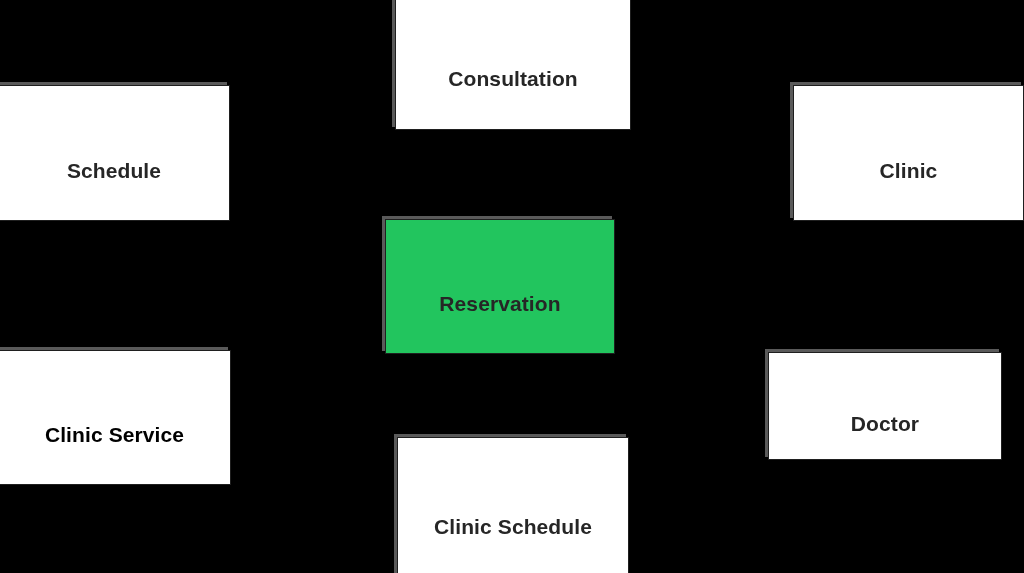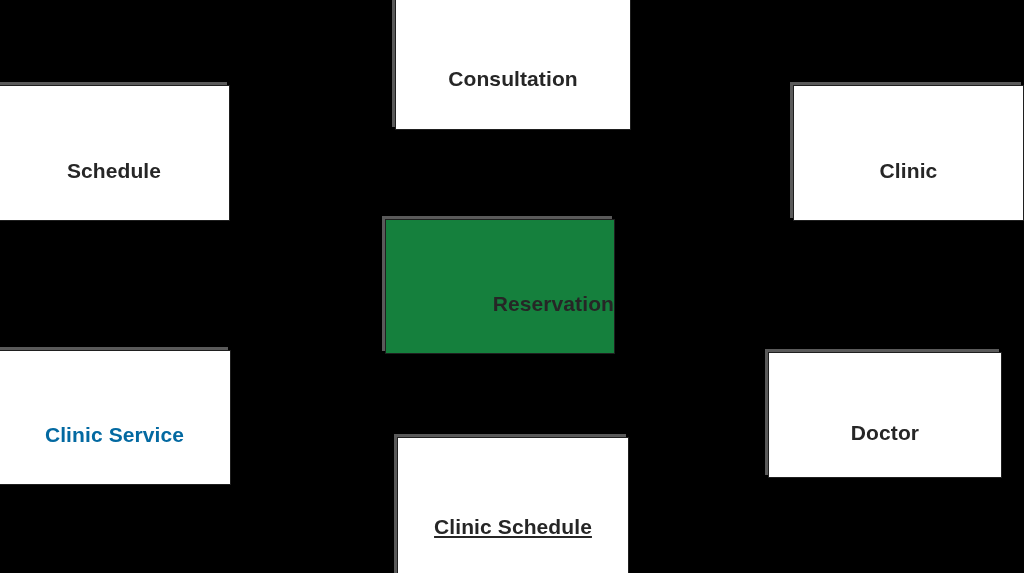--- a/index.html
+++ b/index.html
@@ -44,25 +44,25 @@
 <div id="canvas">
     <div class="entity-box" style="left: 395px; top: -8px; width: 236px; height: 138px; background: rgb(255, 255, 255); border-color: rgb(31, 31, 31); box-shadow: rgb(90, 90, 90) -3px -3px 0px 0px;">
       <span class="entity-label" style="color: rgb(38, 38, 38);">Consultation</span>
     </div>
     <div class="entity-box" style="left: -2px; top: 85px; width: 232px; height: 136px; background: rgb(255, 255, 255); border-color: rgb(31, 31, 31); box-shadow: rgb(90, 90, 90) -3px -3px 0px 0px;">
       <span class="entity-label" style="color: rgb(38, 38, 38);">Schedule</span>
     </div>
     <div class="entity-box" style="left: 793px; top: 85px; width: 231px; height: 136px; background: rgb(255, 255, 255); border-color: rgb(31, 31, 31); box-shadow: rgb(90, 90, 90) -3px -3px 0px 0px; align-items: center;">
       <span class="entity-label" style="color: rgb(38, 38, 38);">Clinic</span>
     </div>
-    <div class="entity-box" style="left: 385px; top: 219px; width: 230px; height: 135px; background: #15803d; border-color: rgb(31, 31, 31); box-shadow: rgb(90, 90, 90) -3px -3px 0px 0px; justify-content: flex-end;">
+    <div class="entity-box" style="left: 385px; top: 219px; width: 230px; height: 135px; background: #22c55e; border-color: rgb(31, 31, 31); box-shadow: rgb(90, 90, 90) -3px -3px 0px 0px;">
       <span class="entity-label" style="color: rgb(38, 38, 38);">Reservation</span>
     </div>
     <div class="entity-box" style="left: -2px; top: 350px; width: 233px; height: 135px; background: rgb(255, 255, 255); border-color: rgb(31, 31, 31); box-shadow: rgb(90, 90, 90) -3px -3px 0px 0px;">
-      <span class="entity-label" style="color: #0369a1;">Clinic Service</span>
+      <span class="entity-label" style="color: #000000;">Clinic Service</span>
     </div>
-    <div class="entity-box" style="left: 768px; top: 352px; width: 234px; height: 126px; background: rgb(255, 255, 255); border-color: rgb(31, 31, 31); box-shadow: rgb(90, 90, 90) -3px -3px 0px 0px;">
+    <div class="entity-box" style="left: 768px; top: 352px; width: 234px; height: 108px; background: rgb(255, 255, 255); border-color: rgb(31, 31, 31); box-shadow: rgb(90, 90, 90) -3px -3px 0px 0px;">
       <span class="entity-label" style="color: rgb(38, 38, 38);">Doctor</span>
     </div>
     <div class="entity-box" style="left: 397px; top: 437px; width: 232px; height: 144px; background: rgb(255, 255, 255); border-color: rgb(31, 31, 31); box-shadow: rgb(90, 90, 90) -3px -3px 0px 0px;">
-      <span class="entity-label" style="color: rgb(38, 38, 38); text-decoration: underline;">Clinic Schedule</span>
+      <span class="entity-label" style="color: rgb(38, 38, 38);">Clinic Schedule</span>
     </div>
   </div>
 
 </body></html>

